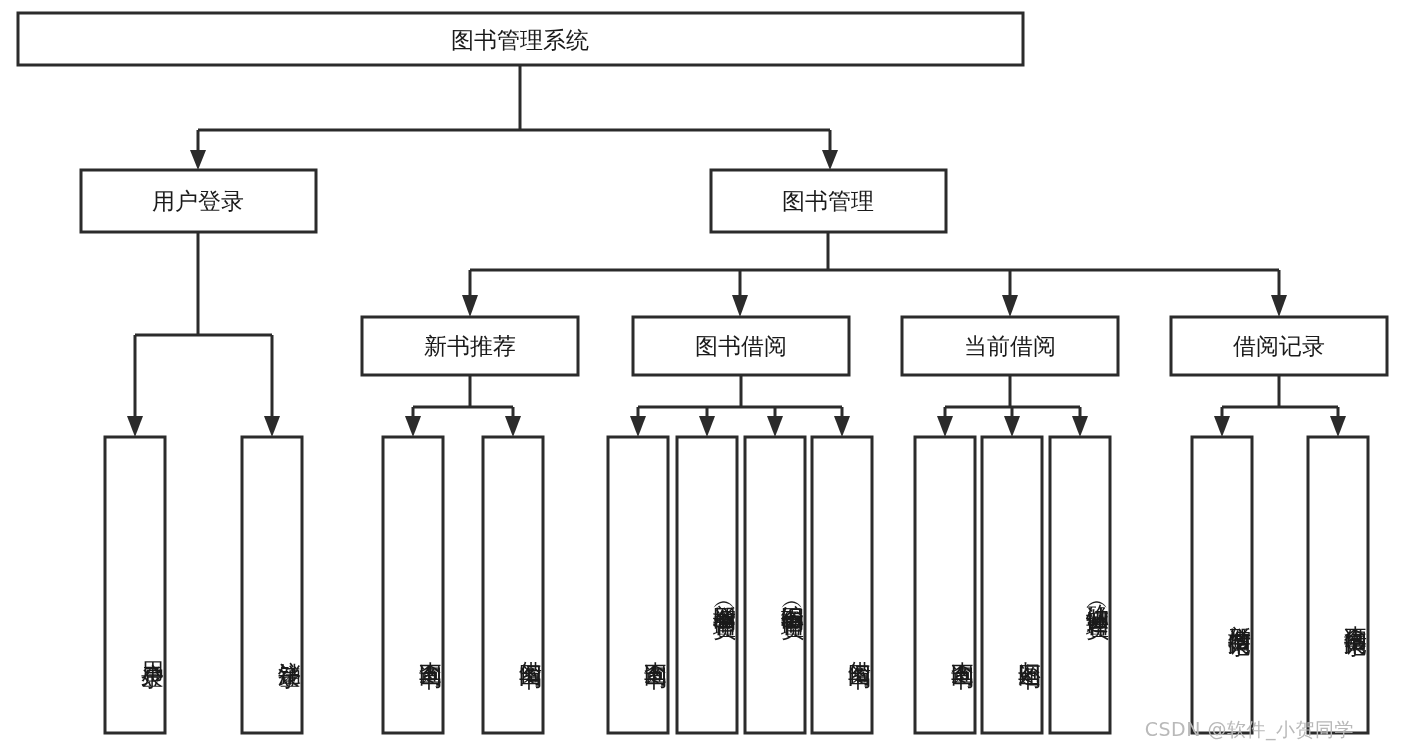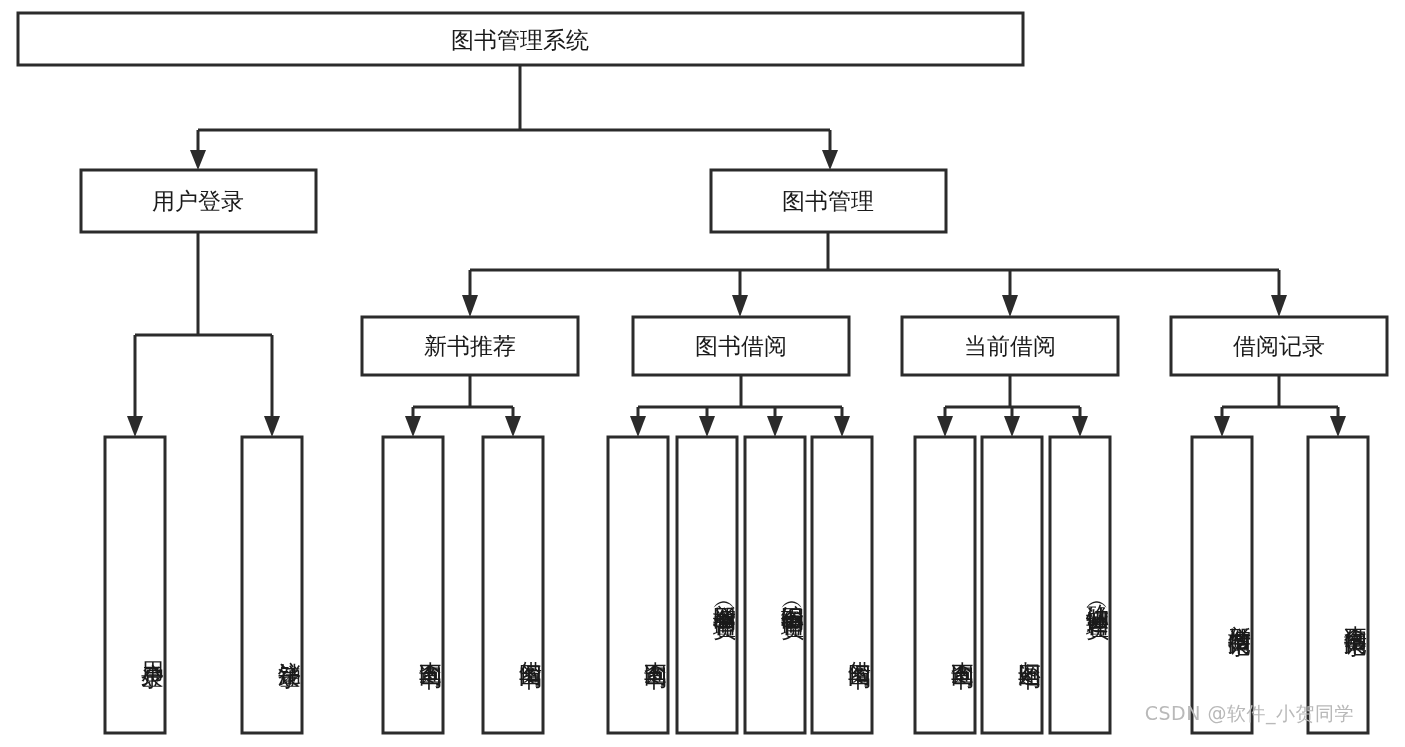--- a/index.html
+++ b/index.html
@@ -58,21 +58,21 @@
     letter-spacing: 2px;
     display: flex;
     align-items: flex-start;
     justify-content: center;
     white-space: nowrap;
     pointer-events: none;
   }
   .watermark {
     position: absolute;
     right: 8px;
-    bottom: 20px;
+    bottom: 4px;
     font-family: "DejaVu Sans", "Liberation Sans", sans-serif;
     font-size: 19px;
     color: #b9b9b9;
     letter-spacing: 0.5px;
     white-space: nowrap;
   }
 </style>
 </head>
 <body>
 

